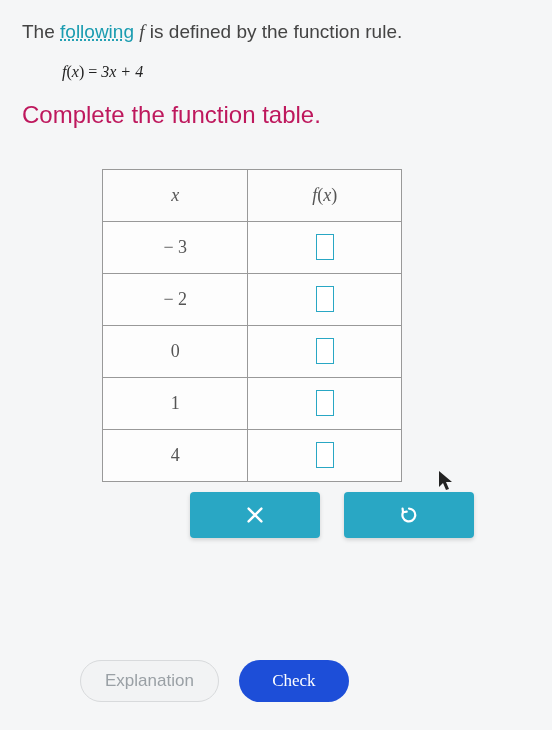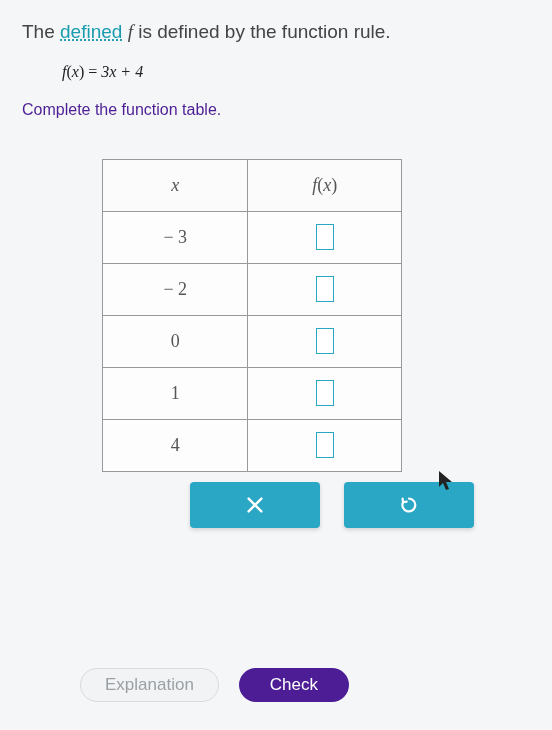--- a/index.html
+++ b/index.html
@@ -20,21 +20,21 @@
     }
     .fname { font-style: italic; font-family: 'Times New Roman', serif; }
     .equation {
       font-family: 'Times New Roman', serif;
       font-size: 16px;
       font-style: italic;
       color: #222;
       margin: 8px 0 20px 40px;
     }
     .equation .paren { font-style: normal; }
-    .instr { font-size: 16px; color: #4c1d95; margin-bottom: 40px; }
+    .instr { font-size: 24px; color: #be185d; margin-bottom: 40px; }
     .table-wrap { margin-left: 80px; margin-top: 10px; }
     table.func-table {
       border-collapse: collapse;
       width: 300px;
     }
     table.func-table th, table.func-table td {
       border: 1px solid #999;
       height: 52px;
       text-align: center;
       vertical-align: middle;
@@ -81,54 +81,55 @@
     .strip-btn svg { width: 22px; height: 22px; }
     .bottom-btns {
       position: absolute;
       left: 80px;
       bottom: 28px;
       display: flex;
       gap: 20px;
       align-items: center;
     }
     .btn-pill {
-      height: 34px;
+      height: 42px;
       border-radius: 21px;
       padding: 0 24px;
       display: flex;
       align-items: center;
       justify-content: center;
       font-size: 17px;
       cursor: pointer;
     }
     .btn-explain {
       background: #f2f3f4;
       color: #9aa0a5;
       border: 1px solid #d8dadc;
     }
     .btn-check {
-      background: #4c1d95;
+      background: #1d4ed8;
       color: #fff;
       border: none;
       min-width: 110px;
+      font-family: Liberation Serif, serif;
     }
     .cursor {
       position: absolute;
       left: 438px;
       top: 470px;
       font-size: 20px;
       color: #222;
       pointer-events: none;
     }
   </style>
 </head>
 <body>
 
 <div class="intro">
-  <span>The </span><a class="glossary-link">defined</a>
+  <span>The </span><a class="glossary-link">following</a>
   <span class="fname">f</span><span> is defined by the function rule.</span>
 </div>
 
 <div class="equation">
   <span>f</span><span class="paren">(</span><span>x</span><span class="paren">)</span>
   <span class="paren"> = </span><span>3x + 4</span>
 </div>
 
 <div class="instr">Complete the function table.</div>
 

